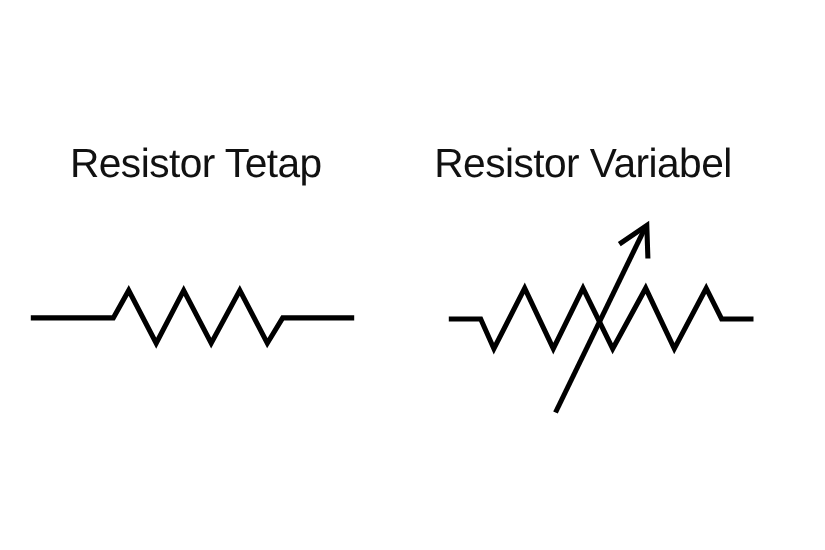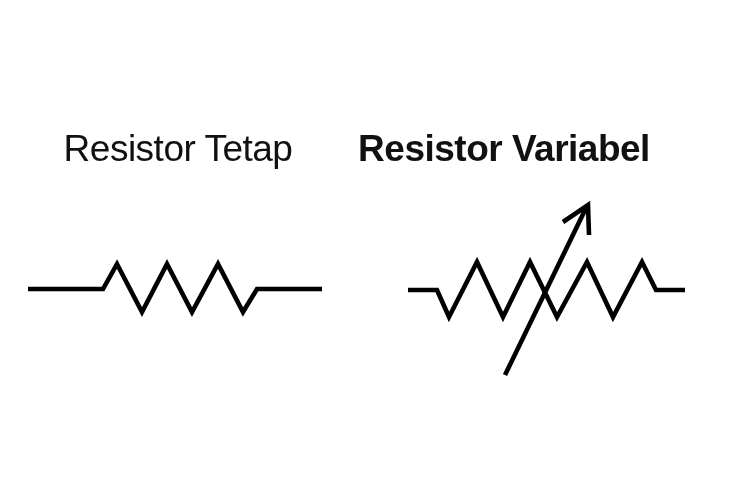--- a/index.html
+++ b/index.html
@@ -21,21 +21,21 @@
     top: 128px;
     transform: translateX(-50%);
     font-size: 37px;
     font-weight: 400;
     letter-spacing: -0.5px;
     line-height: 1.15;
     color: #111111;
     white-space: nowrap;
   }
   .label-fixed    { left: 178px; }
-  .label-variable { left: 504px; font-weight: bold; }
+  .label-variable { left: 530px; }
   .diagram-svg {
     position: absolute;
     left: 0;
     top: 0;
   }
   .diagram-svg polyline,
   .diagram-svg path {
     fill: none;
     stroke: #000000;
     stroke-width: 4.6;

